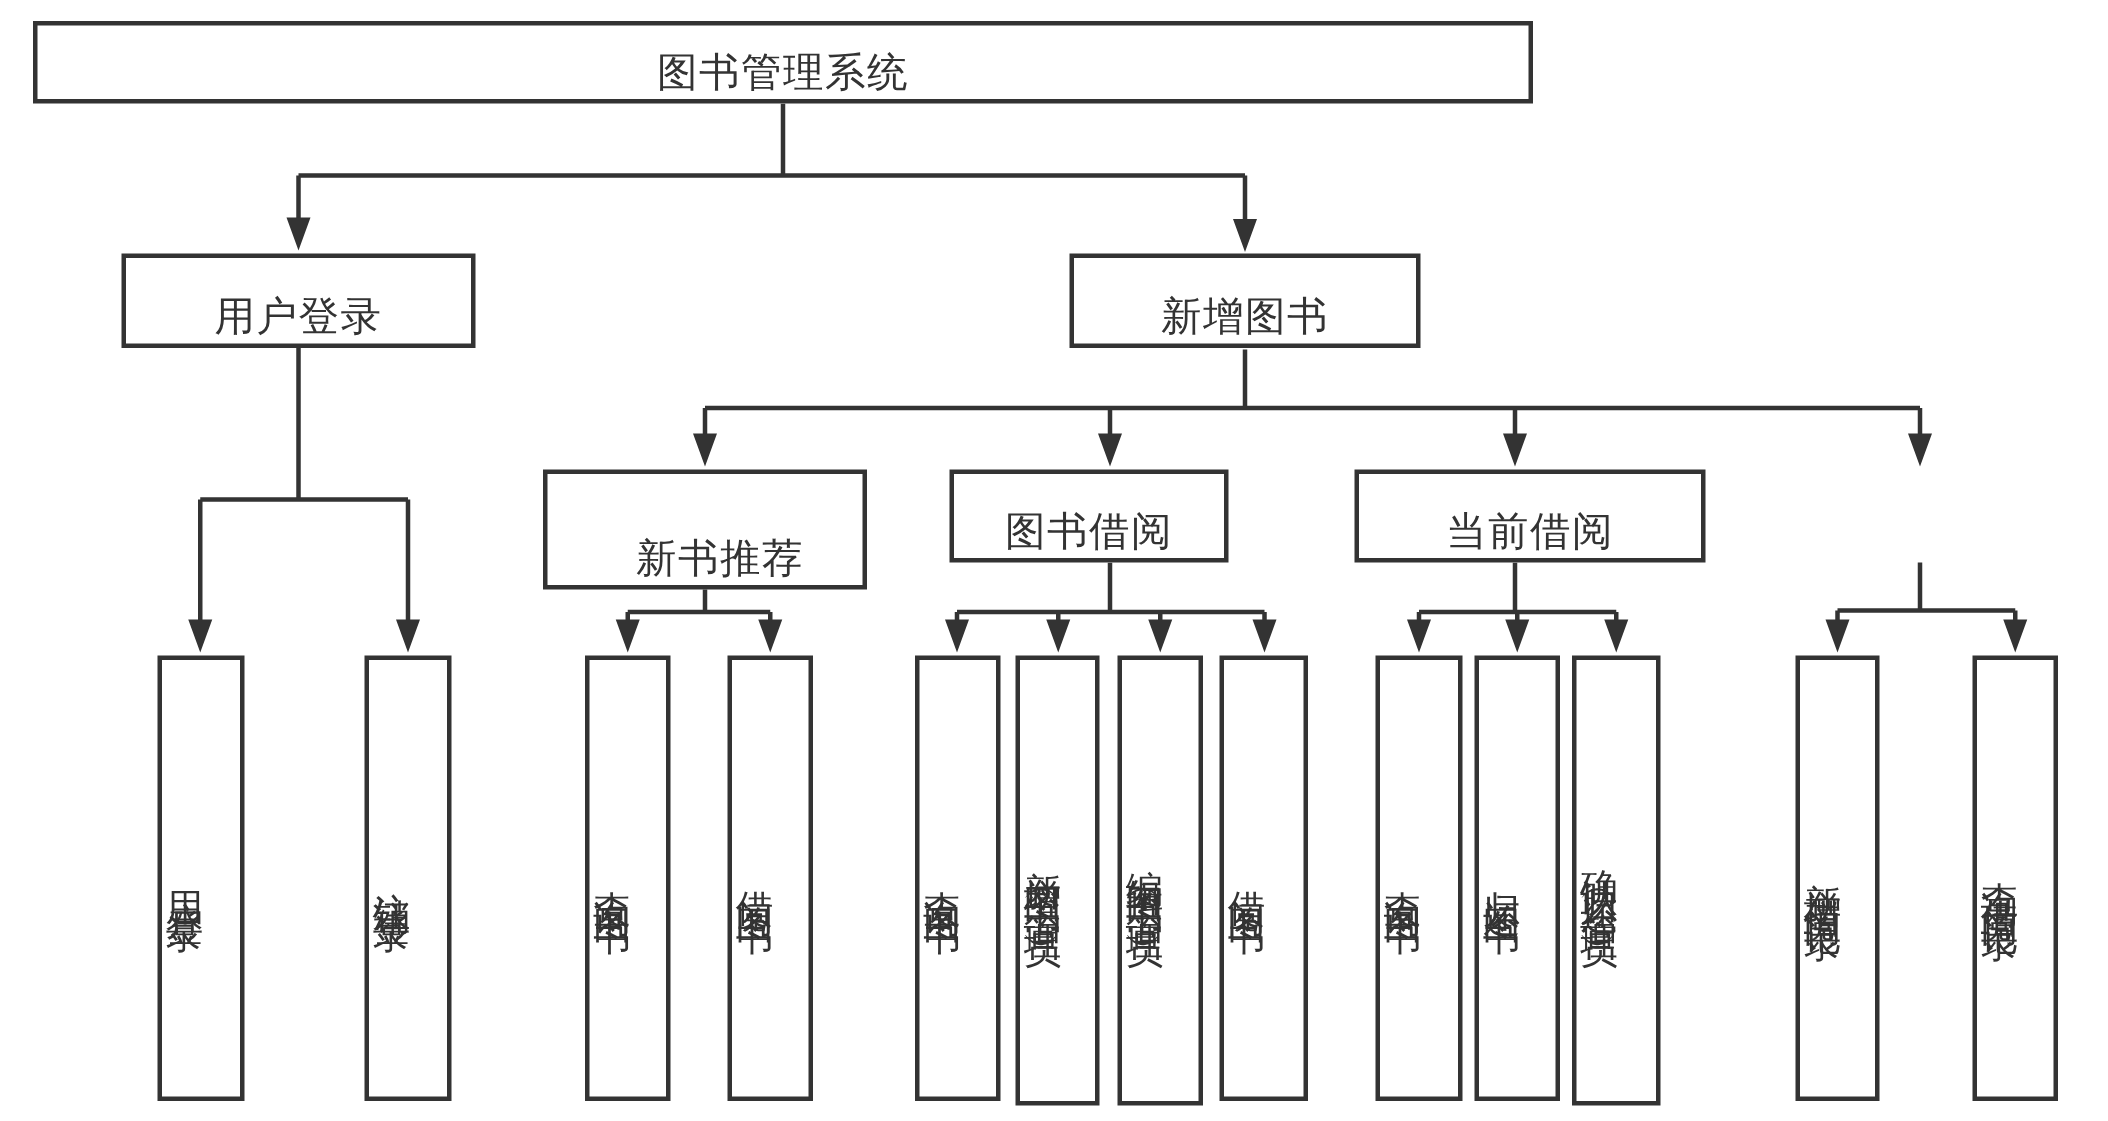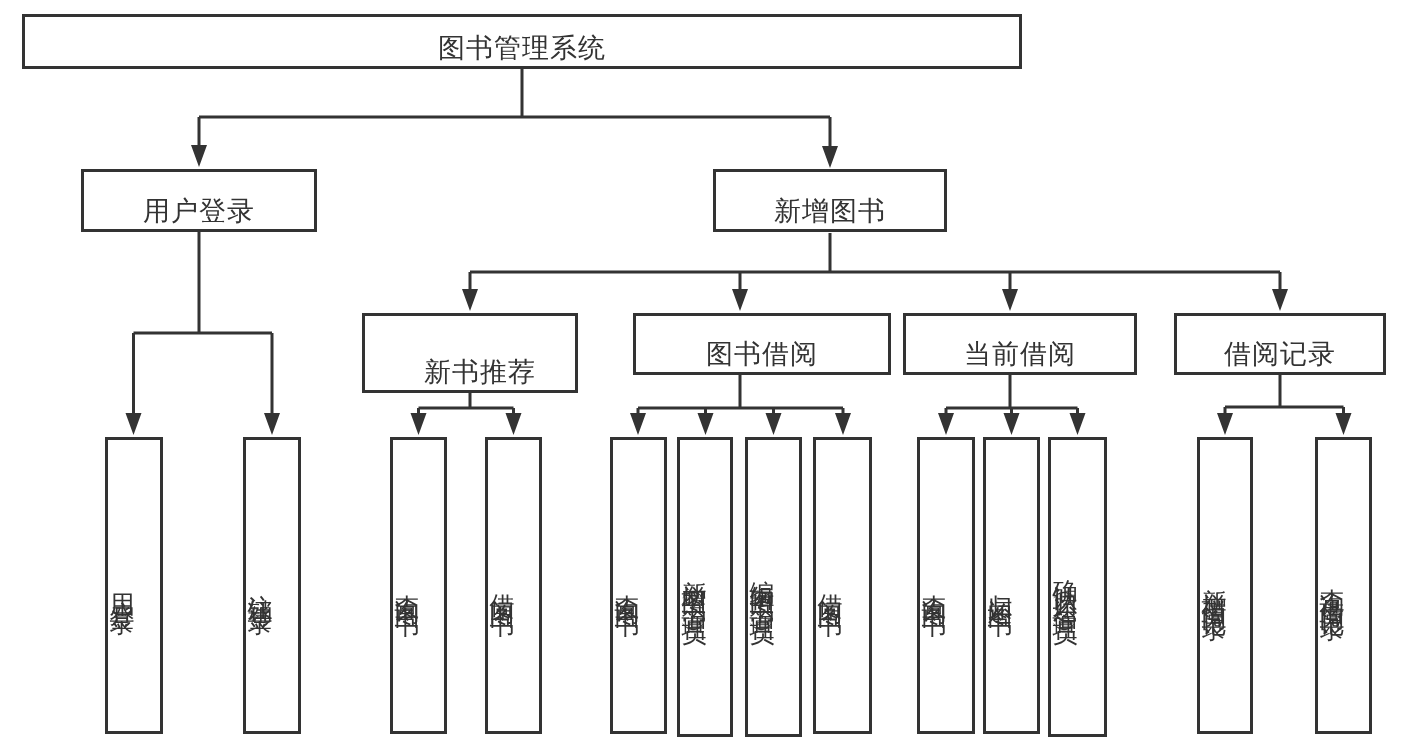--- a/index.html
+++ b/index.html
@@ -128,28 +128,25 @@
   <div class="node hbox" style="left:81px; top:169px; width:236px; height:63px;">
     <span>用户登录</span>
   </div>
   <div class="node hbox" style="left:713px; top:169px; width:234px; height:63px;">
     <span>新增图书</span>
   </div>
 
   <div class="node hbox" style="left:362px; top:313px; width:216px; height:80px;padding-left:20px;">
     <span>新书推荐</span>
   </div>
-  <div class="node hbox" style="left:633px; top:313px; width:258px; height:62px;">
+  <div class="node hbox" style="left:633px; top:313px; width:186px; height:62px;">
     <span>图书借阅</span>
   </div>
   <div class="node hbox" style="left:903px; top:313px; width:234px; height:62px;">
     <span>当前借阅</span>
-  </div>
-  <div class="node hbox" style="left:1174px; top:313px; width:212px; height:62px;">
-    <span>借阅记录</span>
   </div>
 
   <div class="node vbox" style="left:105px; top:437px; width:58px; height:297px;">
     <span>用户登录</span>
   </div>
   <div class="node vbox" style="left:243px; top:437px; width:58px; height:297px;">
     <span>注销登录</span>
   </div>
 
   <div class="node vbox" style="left:390px; top:437px; width:57px; height:297px;">

